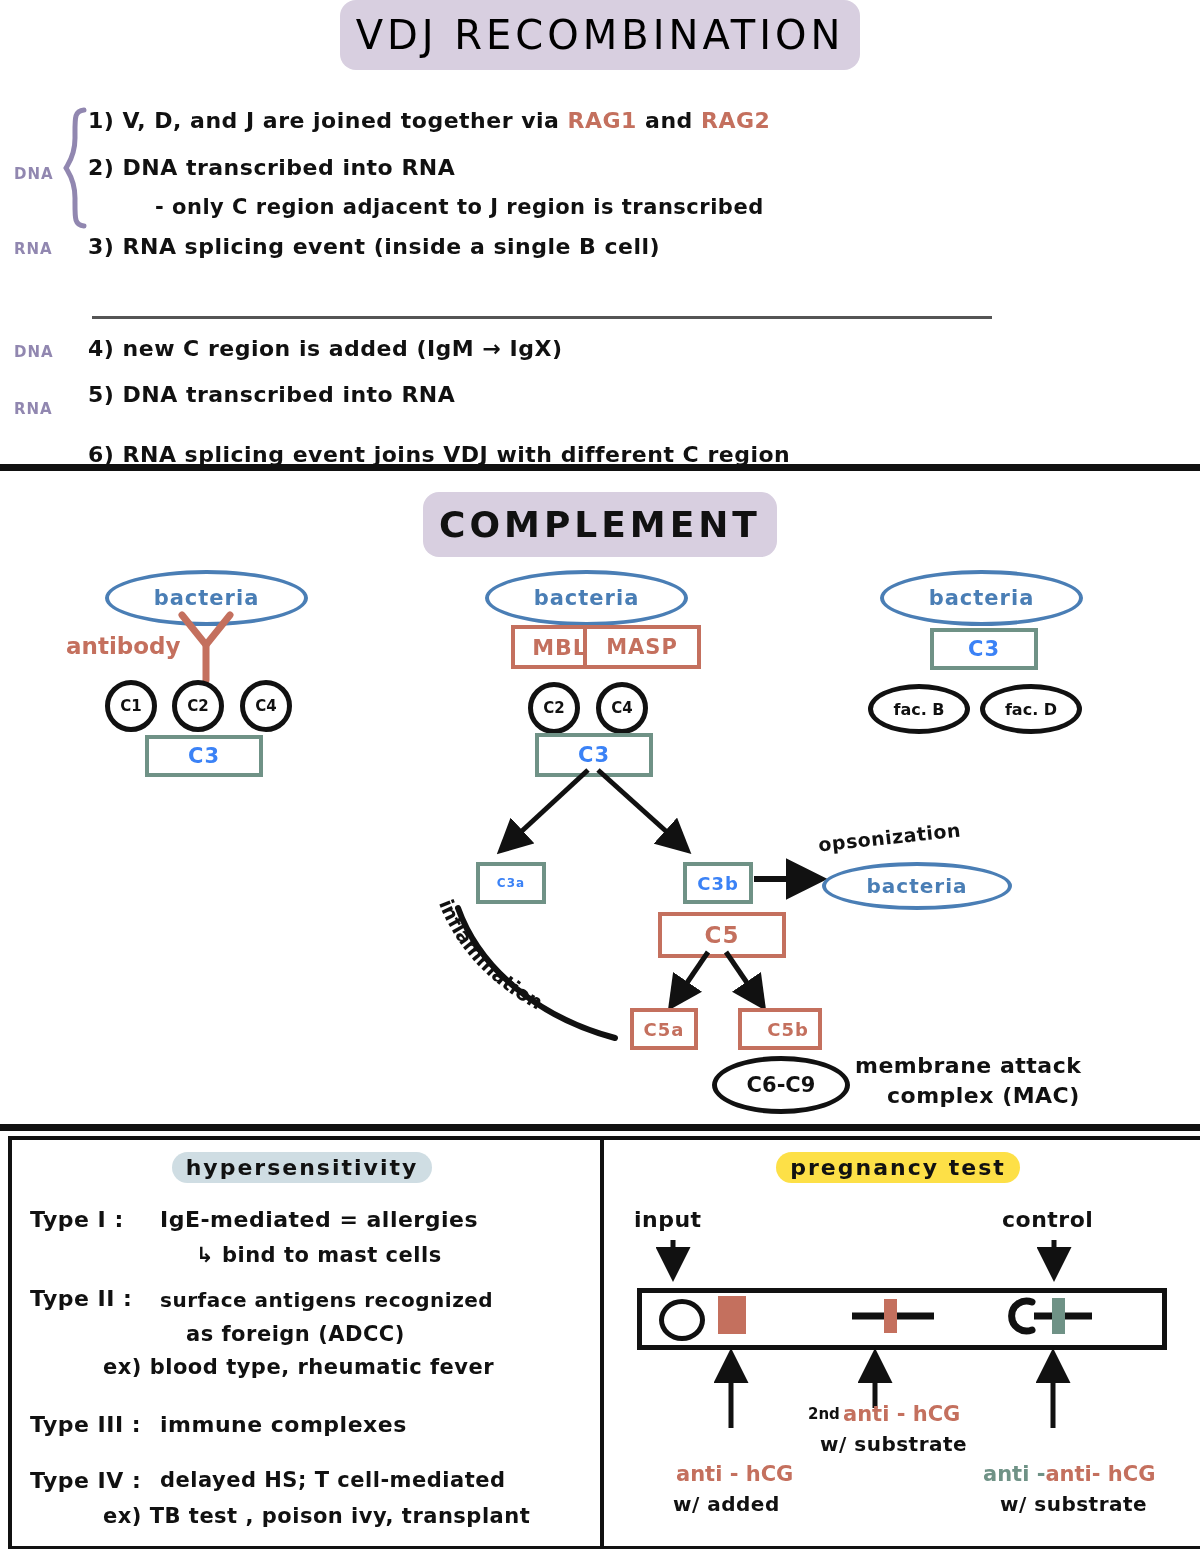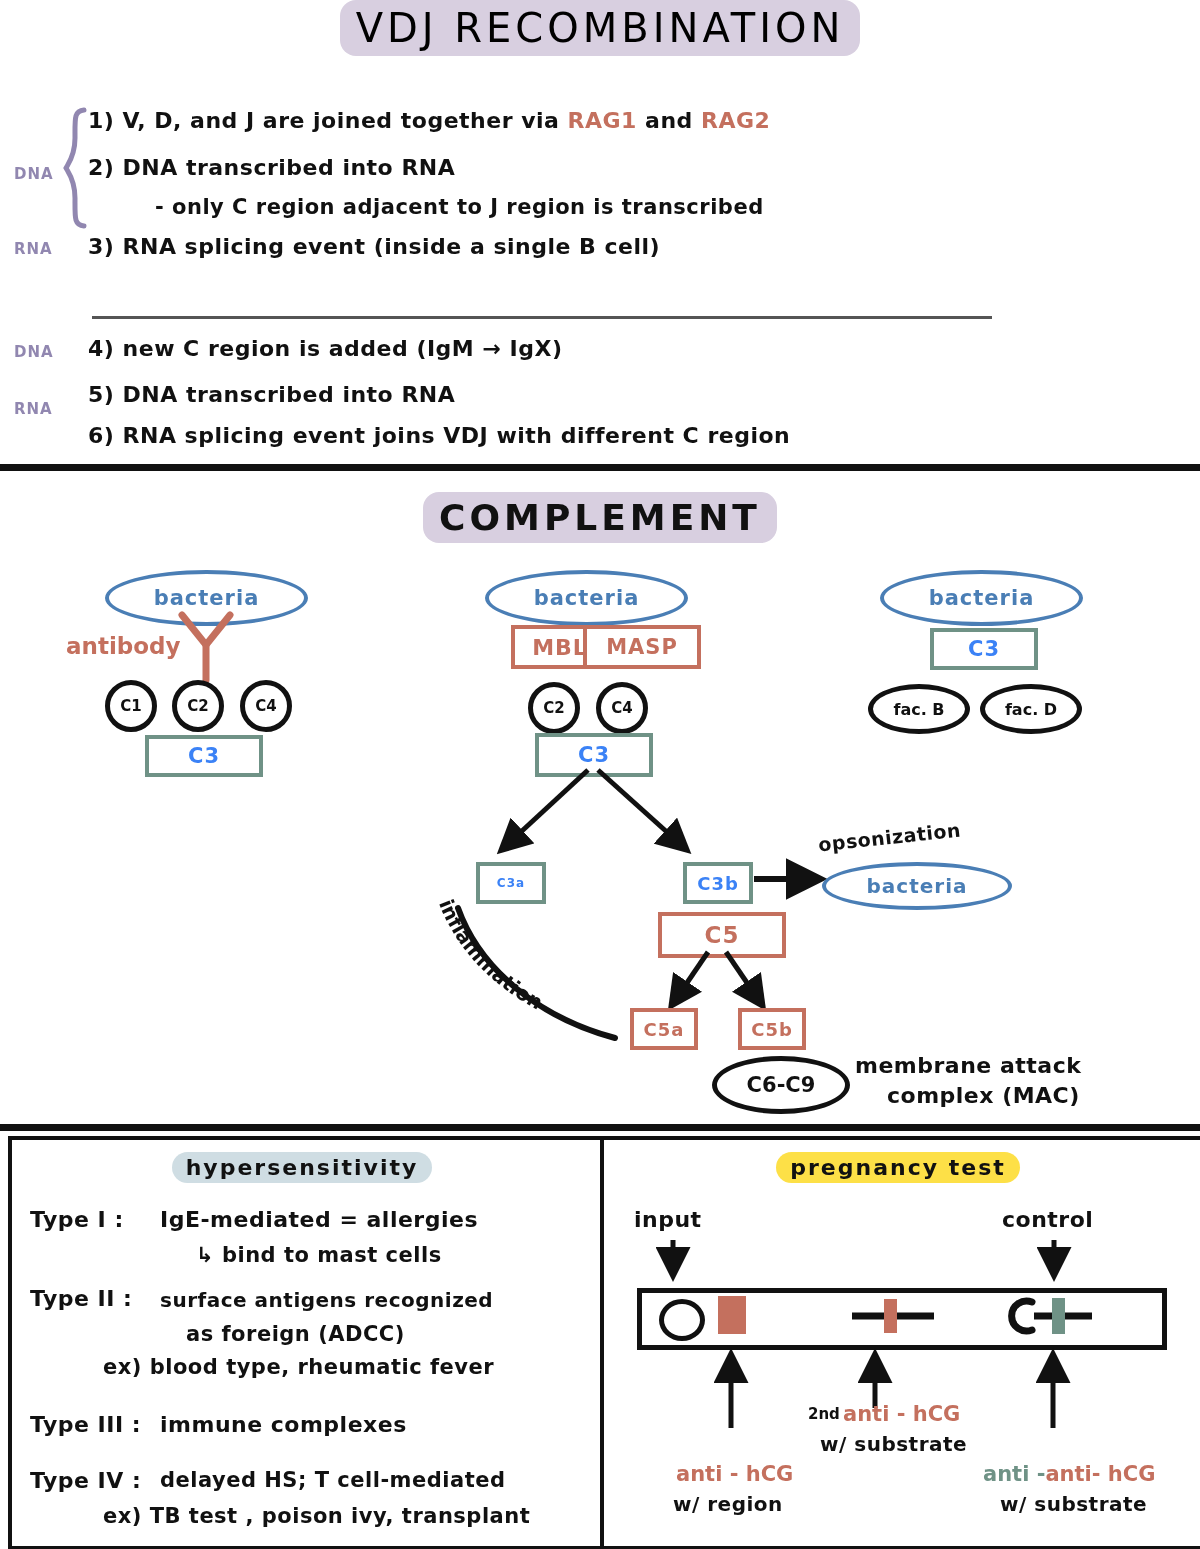--- a/index.html
+++ b/index.html
@@ -7,21 +7,21 @@
     width:1200px;height:1549px;position:relative;overflow:hidden;
     font-family:"DejaVu Sans","Liberation Sans",sans-serif;
     -webkit-font-smoothing:none;
   }
   .pg{position:absolute;inset:0;}
 
   
   .hw{font-family:"DejaVu Sans","Liberation Sans",sans-serif;font-weight:bold;color:#111;letter-spacing:.5px;}
   .abs{position:absolute;white-space:nowrap;}
   #vdj-title{left:0;right:0;text-align:center;}
-  .title-inner{display:inline-block;padding:5px 16px;border-radius:16px;}
+  .title-inner{display:inline-block;padding:12px 16px;border-radius:16px;}
 
   
   .hrule{position:absolute;background:#111;}
   .thinrule{position:absolute;background:#555;height:3px;}
 
   
   .oval{
     position:absolute;border:4px solid #4a7eb5;border-radius:50%;
     display:flex;align-items:center;justify-content:center;
     color:#4a7eb5;font-weight:bold;letter-spacing:1px;background:#fff;
@@ -96,21 +96,21 @@
   <div class="abs hw" style="left:88px;top:336px;font-size:22px;">
     <span>4)</span>
     <span>new C region is added  (IgM → IgX)</span>
   </div>
 
   <div class="abs hw" style="left:88px;top:382px;font-size:22px;">
     <span>5)</span>
     <span>DNA transcribed  into  RNA</span>
   </div>
 
-  <div class="abs hw" style="left:88px;top:423px;font-size:22px;">
+  <div class="abs hw" style="left:88px;top:442px;font-size:22px;">
     <span>6)</span>
     <span>RNA splicing event  joins  VDJ  with  different  C  region</span>
   </div>
 
   <div class="hrule" style="left:0;top:464px;width:1200px;height:7px;"></div>
 
   <div style="position:absolute;left:0;right:0;top:492px;text-align:center;">
     <span class="title-inner" style="background:#d8cfe0;font-size:36px;letter-spacing:4px;font-weight:bold;color:#111;">COMPLEMENT</span>
   </div>
 
@@ -178,21 +178,21 @@
       <textPath href="#tp" startOffset="2">inflammation</textPath>
     </text>
   </svg>
 
   <svg class="ov" style="left:630px;top:950px;width:180px;height:70px;" viewBox="0 0 180 70">
     <path d="M78 2 L48 46" stroke="#111" stroke-width="5" fill="none" marker-end="url(#ah)"></path>
     <path d="M96 2 L126 46" stroke="#111" stroke-width="5" fill="none" marker-end="url(#ah)"></path>
   </svg>
 
   <div class="boxr" style="left:630px;top:1008px;width:60px;height:34px;font-size:18px;">C5a</div>
-  <div class="boxr" style="left:738px;top:1008px;width:60px;height:34px;font-size:18px;">C5b</div>
+  <div class="boxr" style="left:738px;top:1008px;width:60px;height:34px;font-size:18px;padding-left:16px;">C5b</div>
 
   <div class="ovalk" style="left:712px;top:1056px;width:128px;height:48px;font-size:21px;">C6-C9</div>
 
   <div class="abs hw" style="left:855px;top:1053px;font-size:22px;">membrane  attack</div>
   <div class="abs hw" style="left:887px;top:1083px;font-size:22px;">complex (MAC)</div>
 
   <div class="hrule" style="left:0;top:1124px;width:1200px;height:7px;"></div>
 
   <div class="panel" style="left:8px;top:1136px;width:588px;height:406px;"></div>
 
@@ -257,20 +257,20 @@
   </svg>
   <svg class="ov" style="left:1040px;top:1350px;width:26px;height:80px;" viewBox="0 0 26 80">
     <path d="M13 78 L13 16" stroke="#111" stroke-width="5" fill="none" marker-end="url(#ah)"></path>
   </svg>
 
   <div class="abs" style="left:808px;top:1405px;font-size:15px;font-weight:bold;color:#111;">2nd</div>
   <div class="abs red" style="left:843px;top:1402px;font-size:21px;font-weight:bold;">anti - hCG</div>
   <div class="abs hw" style="left:820px;top:1432px;font-size:20px;">w/ substrate</div>
 
   <div class="abs red" style="left:676px;top:1462px;font-size:21px;font-weight:bold;">anti - hCG</div>
-  <div class="abs hw" style="left:673px;top:1492px;font-size:20px;">w/ region</div>
+  <div class="abs hw" style="left:673px;top:1492px;font-size:20px;">w/ added</div>
 
   <div class="abs" style="left:983px;top:1462px;font-size:21px;font-weight:bold;">
     <span class="grn">anti -</span><span class="red">anti- hCG</span>
   </div>
   <div class="abs hw" style="left:1000px;top:1492px;font-size:20px;">w/ substrate</div>
 
 </div>
 
 </body></html>

